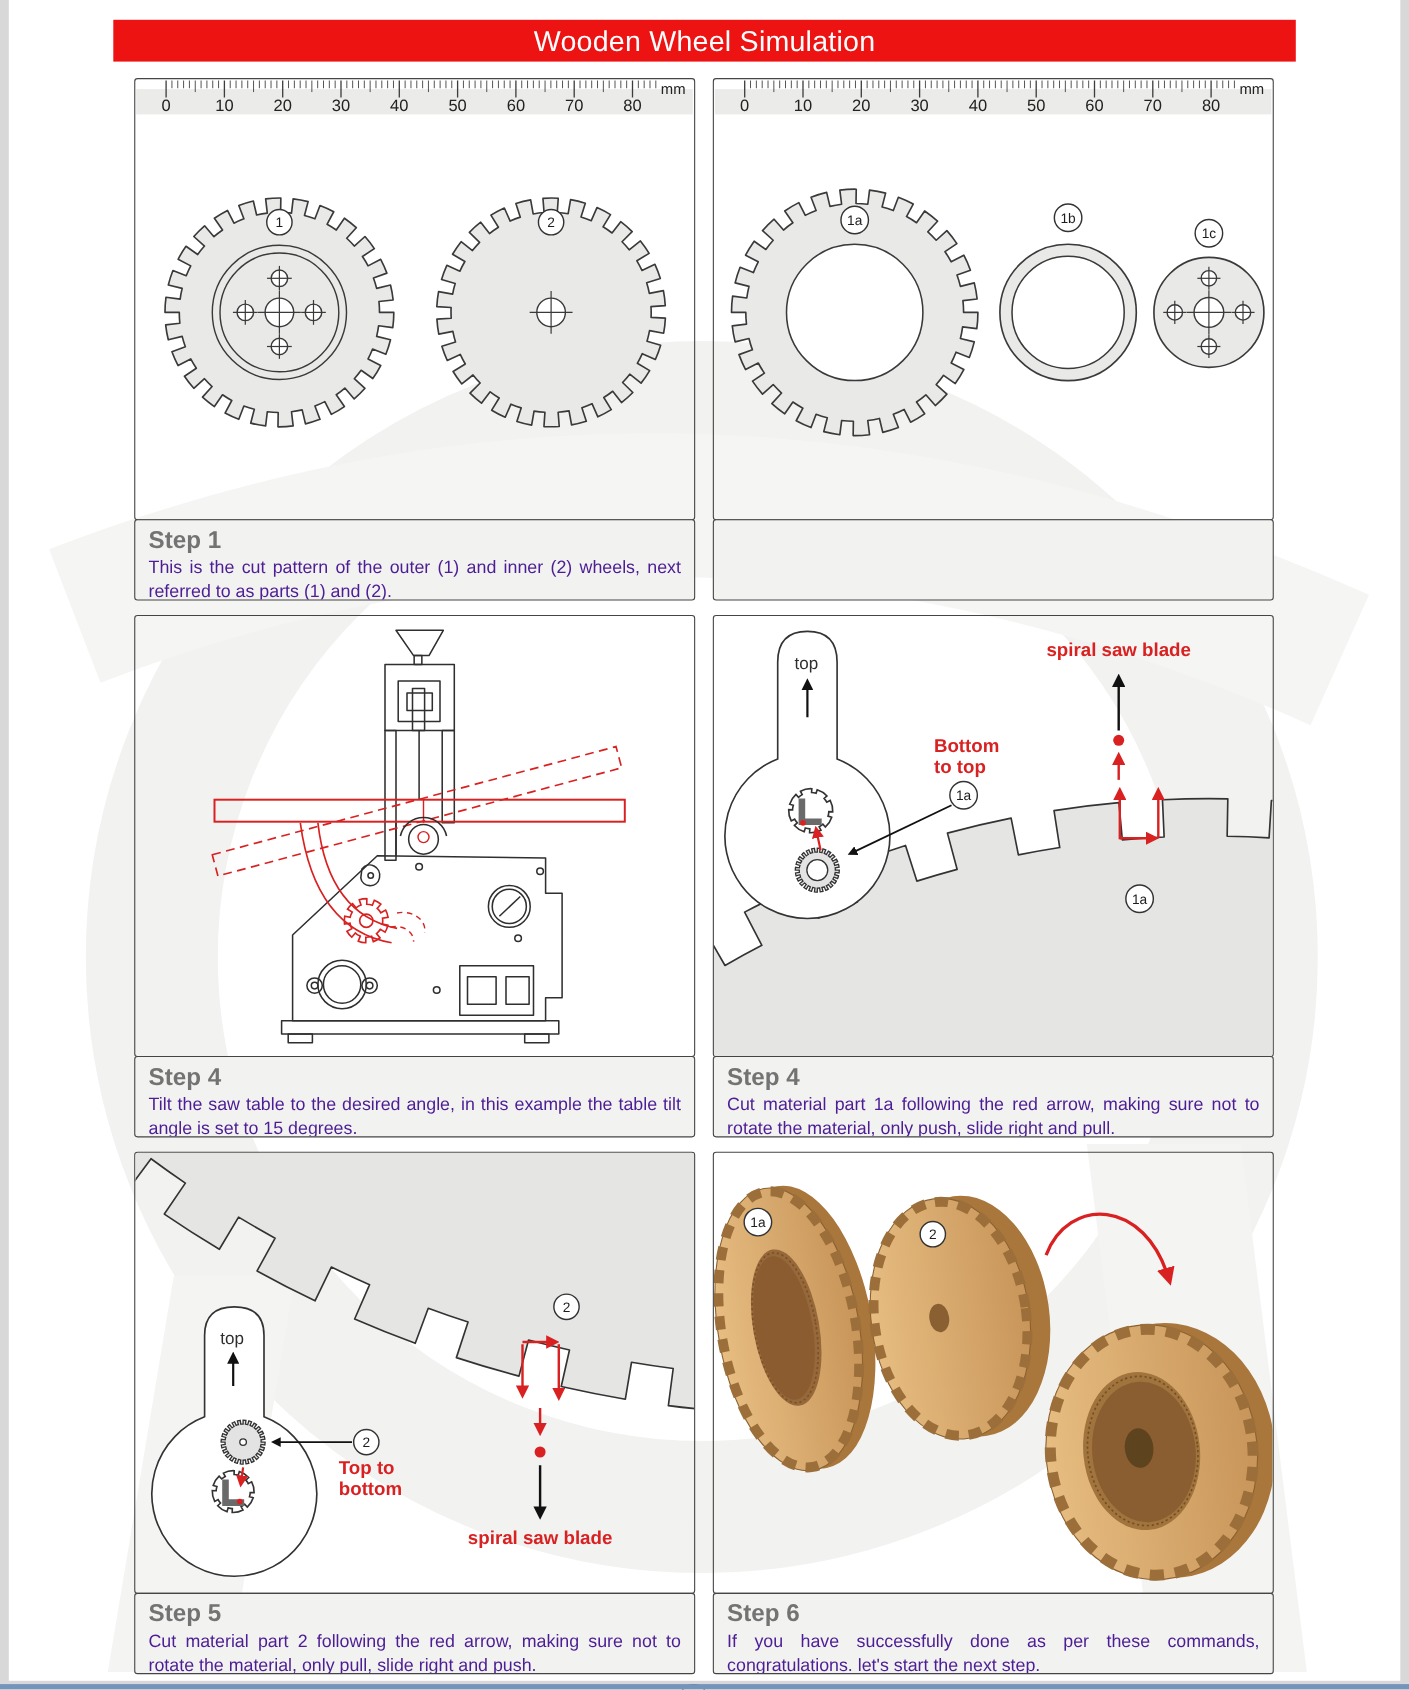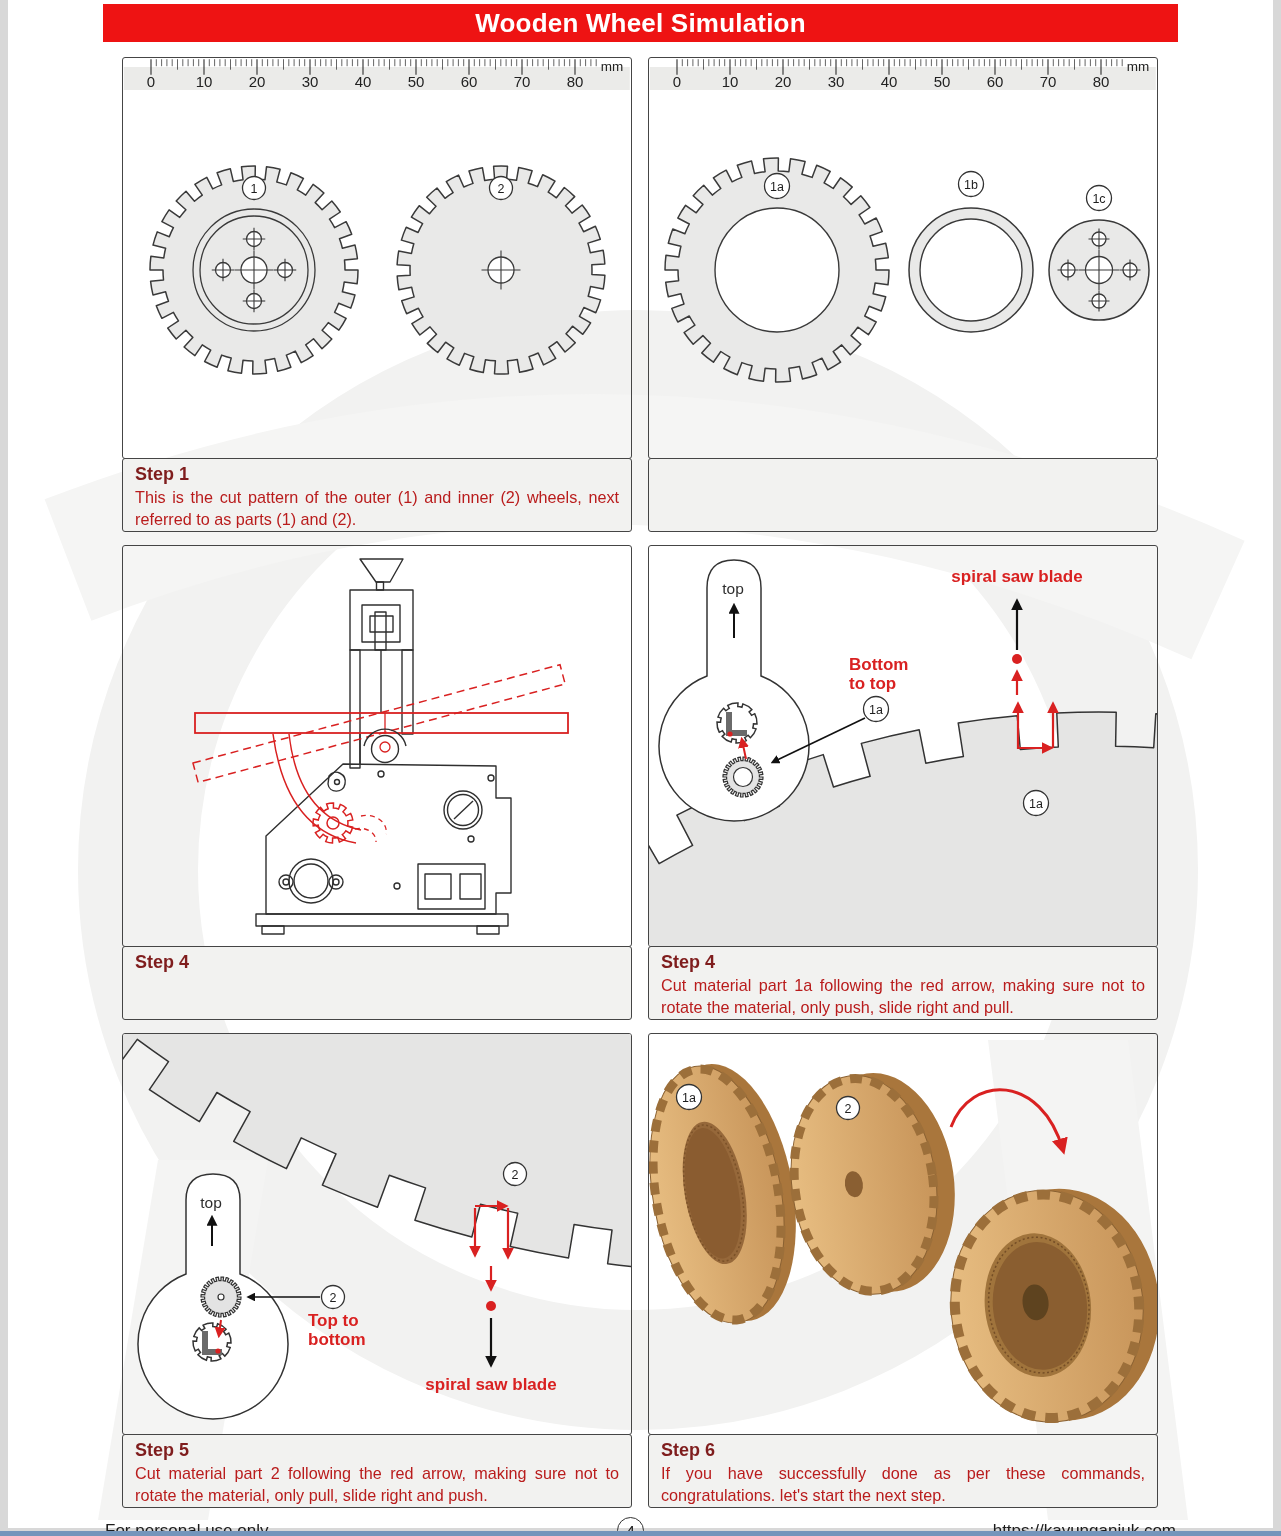--- a/index.html
+++ b/index.html
@@ -1,28 +1,28 @@
 <!DOCTYPE html>
 <html><head>
 <meta charset="utf-8">
 <style>
   html,body{margin:0;padding:0}
   body{width:1281px;height:1536px;background:#d8d8d8;font-family:"Liberation Sans",sans-serif;position:relative;overflow:hidden}
   .page{position:absolute;left:8px;top:0;width:1265px;height:1528px;background:#ffffff}
   .watermark{position:absolute;left:0;top:0;z-index:0}
   .content{position:relative;z-index:1;padding:4px 95px 0}
   .header{height:38px;background:#ee1313;color:#fff;display:flex;align-items:center;justify-content:center;
-          font-size:26px;font-weight:bold;margin-top:0;letter-spacing:.2px}
+          font-size:26px;font-weight:normal;margin-top:14px;letter-spacing:.2px}
   .grid{margin-top:15px;display:grid;grid-template-columns:508px 508px;column-gap:18px;row-gap:13px;padding:0 19px}
   .panel{width:510px}
   .diagram{width:508px;height:400px;border:1.4px solid #454545;border-radius:3px;background:transparent;overflow:hidden}
   .steptext{height:74px;box-sizing:border-box;border:1.4px solid #454545;border-radius:3px;margin-top:-1px;
             background:rgba(241,241,239,.95);padding:5px 12px 4px;overflow:hidden}
-  .steptext .h{font-weight:bold;font-size:18px;color:#7f1d1d;margin-bottom:1px}
-  .steptext .b{font-size:16.2px;color:#b91c1c;line-height:1.36;text-align:justify}
+  .steptext .h{font-weight:bold;font-size:22px;color:#737373;margin-bottom:1px}
+  .steptext .b{font-size:16.2px;color:#4c1d95;line-height:1.36;text-align:justify}
   .footer{display:flex;justify-content:space-between;align-items:center;margin-top:9px;font-size:17px;color:#1c1c1c;padding:0 2px}
   .footer a{color:#1c1c1c;text-decoration:none}
   .pagenum{width:25px;height:25px;border:1.4px solid #333;border-radius:50%;display:flex;align-items:center;justify-content:center;font-size:15.5px}
   .bottom-edge{position:absolute;left:0;right:0;bottom:0;height:5px;background:#7495bb;z-index:2}
   svg{display:block}
   svg text{font-family:"Liberation Sans",sans-serif}
   .gfill{fill:#e9e9e8;stroke:#3a3a3a;stroke-width:1.5;stroke-linejoin:round}
   .gline{fill:none;stroke:#3a3a3a;stroke-width:1.3}
   .seg{fill:#e5e5e4;stroke:#333;stroke-width:1.5;stroke-linejoin:round}
   .ml{fill:none;stroke:#2f2f2f;stroke-width:1.4;stroke-linejoin:round}
@@ -430,20 +430,21 @@
               <path d="M166,188 C172,240 194,275 238,284" class="red" stroke-width="1.5"></path>
               <path class="red" stroke-width="1.5" d="M229.6 281.0A20 20 0 0 1 227.1 287.4L222.8 284.8A15 15 0 0 1 219.3 288.7L222.5 292.6A20 20 0 0 1 216.4 296.0L214.8 291.2A15 15 0 0 1 209.6 292.0L209.5 297.0A20 20 0 0 1 202.7 295.6L204.5 291.0A15 15 0 0 1 200.1 288.2L196.8 292.0A20 20 0 0 1 192.4 286.6L196.8 284.2A15 15 0 0 1 195.2 279.2L190.2 280.0A20 20 0 0 1 190.4 273.0L195.3 274.0A15 15 0 0 1 197.2 269.2L192.9 266.6A20 20 0 0 1 197.5 261.4L200.7 265.3A15 15 0 0 1 205.2 262.8L203.6 258.0A20 20 0 0 1 210.5 257.0L210.4 262.0A15 15 0 0 1 215.5 263.0L217.3 258.4A20 20 0 0 1 223.2 262.0L219.9 265.8A15 15 0 0 1 223.2 269.8L227.6 267.4A20 20 0 0 1 229.8 274.0L224.8 274.8A15 15 0 0 1 224.7 280.0L229.6 281.0Z"></path>
               <circle cx="210" cy="277" r="6" class="red" stroke-width="1.5"></circle>
               <path d="M232,283 A16,13 0 0 1 253,296" class="red" stroke-width="1.3" stroke-dasharray="5 4"></path>
               <path d="M238,270 A20,16 0 0 1 263,288" class="red" stroke-width="1.3" stroke-dasharray="5 4"></path>
             </g>
           </svg>
         </div>
         <div class="steptext">
           <div class="h">Step 4</div>
+          <div class="b">Tilt the saw table to the desired angle, in this example the table tilt angle is set to 15 degrees.</div>
         </div>
       </section>
 
       <section class="panel">
         <div class="diagram">
           <svg width="508" height="400" viewBox="0 0 508 400">
             <path class="seg" d="M309.2 176.9A915 915 0 0 1 368.2 169.7L371.3 203.5A881 881 0 0 1 409.3 200.9L407.8 167.0A915 915 0 0 1 467.2 166.2L466.6 200.2A881 881 0 0 1 504.7 201.7L506.8 167.8A915 915 0 0 1 566.0 173.4L561.7 207.1A881 881 0 0 1 599.5 212.8L605.2 179.3A915 915 0 0 1 663.5 191.3L655.6 224.3A881 881 0 0 1 692.5 234.0L701.8 201.3A915 915 0 0 1 758.4 219.6L747.0 251.6A881 881 0 0 1 782.6 265.2L795.5 233.7A915 915 0 0 1 849.8 257.9L834.9 288.5A881 881 0 0 1 868.9 305.9L885.0 276.0A915 915 0 0 1 936.4 306.0L918.3 334.8A881 881 0 0 1 950.2 355.8L969.5 327.8A915 915 0 0 1 1017.3 363.1L996.3 389.8A881 881 0 0 1 1025.7 414.1L1047.9 388.4A915 915 0 0 1 1091.6 428.7L1067.8 452.9A881 881 0 0 1 1094.4 480.3L1119.3 457.1A915 915 0 0 1 1158.4 501.9L1132.1 523.4A881 881 0 0 1 1155.6 553.5L1182.8 533.1A915 915 0 0 1 1216.9 581.9L1188.4 600.4A881 881 0 0 1 1208.5 632.8L1237.8 615.5A915 915 0 0 1 1266.3 667.7L1236.0 683.1A881 881 0 0 1 1252.5 717.5L1283.5 703.5A915 915 0 0 1 1306.2 758.4L1274.4 770.4A881 881 0 0 1 1287.1 806.4L1319.4 795.8A915 915 0 0 1 1336.1 852.9L1303.2 861.3A881 881 0 0 1 1311.9 898.5L1345.2 891.5A915 915 0 0 1 1355.6 950.0L1321.9 954.9A881 881 0 0 1 1326.6 992.8L1360.4 989.3A915 915 0 0 1 1364.4 1048.7L1330.4 1049.9A881 881 0 0 1 1331.0 1088.0L1365.0 1088.3A915 915 0 0 1 1362.6 1147.7L1328.7 1145.2A881 881 0 0 1 1325.0 1183.2L1358.8 1187.2A915 915 0 0 1 1350.0 1246.0L1316.6 1239.9A881 881 0 0 1 1308.9 1277.3L1342.0 1284.8A915 915 0 0 1 1326.9 1342.3L1294.3 1332.6A881 881 0 0 1 1282.6 1369.0L1314.7 1380.1A915 915 0 0 1 1293.5 1435.6L1262.1 1422.4A881 881 0 0 1 1246.6 1457.3L1277.3 1471.8A915 915 0 0 1 1250.2 1524.7L1220.5 1508.2A881 881 0 0 1 1201.2 1541.2L1230.2 1559.0A915 915 0 0 1 1197.5 1608.7L1169.8 1589.0A881 881 0 0 1 1147.1 1619.7L1174.0 1640.5A915 915 0 0 1 1136.1 1686.4L1110.6 1663.9A881 881 0 0 1 1084.7 1692.0L1109.2 1715.5A915 915 0 0 1 1066.6 1757.0L1043.7 1731.9A881 881 0 0 1 1015.0 1757.0L1036.8 1783.1A915 915 0 0 1 989.9 1819.7L969.9 1792.3A881 881 0 0 1 938.6 1814.1L957.4 1842.4A915 915 0 0 1 906.9 1873.8L889.9 1844.3A881 881 0 0 1 856.4 1862.6L872.1 1892.8A915 915 0 0 1 818.5 1918.5L804.8 1887.4A881 881 0 0 1 769.5 1902.0L781.9 1933.7A915 915 0 0 1 725.8 1953.4L715.5 1921.0A881 881 0 0 1 678.9 1931.7L687.7 1964.6A915 915 0 0 1 629.8 1978.2L623.2 1944.8A881 881 0 0 1 585.6 1951.5L590.8 1985.1A915 915 0 0 1 531.8 1992.3L528.7 1958.5A881 881 0 0 1 490.7 1961.1L492.2 1995.0A915 915 0 0 1 432.8 1995.8L433.4 1961.8A881 881 0 0 1 395.3 1960.3L393.2 1994.2A915 915 0 0 1 334.0 1988.6L338.3 1954.9A881 881 0 0 1 300.5 1949.2L294.8 1982.7A915 915 0 0 1 236.5 1970.7L244.4 1937.7A881 881 0 0 1 207.5 1928.0L198.2 1960.7A915 915 0 0 1 141.6 1942.4L153.0 1910.4A881 881 0 0 1 117.4 1896.8L104.5 1928.3A915 915 0 0 1 50.2 1904.1L65.1 1873.5A881 881 0 0 1 31.1 1856.1L15.0 1886.0A915 915 0 0 1 -36.4 1856.0L-18.3 1827.2A881 881 0 0 1 -50.2 1806.2L-69.5 1834.2A915 915 0 0 1 -117.3 1798.9L-96.3 1772.2A881 881 0 0 1 -125.7 1747.9L-147.9 1773.6A915 915 0 0 1 -191.6 1733.3L-167.8 1709.1A881 881 0 0 1 -194.4 1681.7L-219.3 1704.9A915 915 0 0 1 -258.4 1660.1L-232.1 1638.6A881 881 0 0 1 -255.6 1608.5L-282.8 1628.9A915 915 0 0 1 -316.9 1580.1L-288.4 1561.6A881 881 0 0 1 -308.5 1529.2L-337.8 1546.5A915 915 0 0 1 -366.3 1494.3L-336.0 1478.9A881 881 0 0 1 -352.5 1444.5L-383.5 1458.5A915 915 0 0 1 -406.2 1403.6L-374.4 1391.6A881 881 0 0 1 -387.1 1355.6L-419.4 1366.2A915 915 0 0 1 -436.1 1309.1L-403.2 1300.7A881 881 0 0 1 -411.9 1263.5L-445.2 1270.5A915 915 0 0 1 -455.6 1212.0L-421.9 1207.1A881 881 0 0 1 -426.6 1169.2L-460.4 1172.7A915 915 0 0 1 -464.4 1113.3L-430.4 1112.1A881 881 0 0 1 -431.0 1074.0L-465.0 1073.7A915 915 0 0 1 -462.6 1014.3L-428.7 1016.8A881 881 0 0 1 -425.0 978.8L-458.8 974.8A915 915 0 0 1 -450.0 916.0L-416.6 922.1A881 881 0 0 1 -408.9 884.7L-442.0 877.2A915 915 0 0 1 -426.9 819.7L-394.3 829.4A881 881 0 0 1 -382.6 793.0L-414.7 781.9A915 915 0 0 1 -393.5 726.4L-362.1 739.6A881 881 0 0 1 -346.6 704.7L-377.3 690.2A915 915 0 0 1 -350.2 637.3L-320.5 653.8A881 881 0 0 1 -301.2 620.8L-330.2 603.0A915 915 0 0 1 -297.5 553.3L-269.8 573.0A881 881 0 0 1 -247.1 542.3L-274.0 521.5A915 915 0 0 1 -236.1 475.6L-210.6 498.1A881 881 0 0 1 -184.7 470.0L-209.2 446.5A915 915 0 0 1 -166.6 405.0L-143.7 430.1A881 881 0 0 1 -115.0 405.0L-136.8 378.9A915 915 0 0 1 -89.9 342.3L-69.9 369.7A881 881 0 0 1 -38.6 347.9L-57.4 319.6A915 915 0 0 1 -6.9 288.2L10.1 317.7A881 881 0 0 1 43.6 299.4L27.9 269.2A915 915 0 0 1 81.5 243.5L95.2 274.6A881 881 0 0 1 130.5 260.0L118.1 228.3A915 915 0 0 1 174.2 208.6L184.5 241.0A881 881 0 0 1 221.1 230.3L212.3 197.4A915 915 0 0 1 270.2 183.8L276.8 217.2A881 881 0 0 1 314.4 210.5L309.2 176.9Z"></path>
             <g class="lbl" transform="translate(387,257)">
               <circle r="12.5"></circle>
                 <text y="4.5">1a</text>

